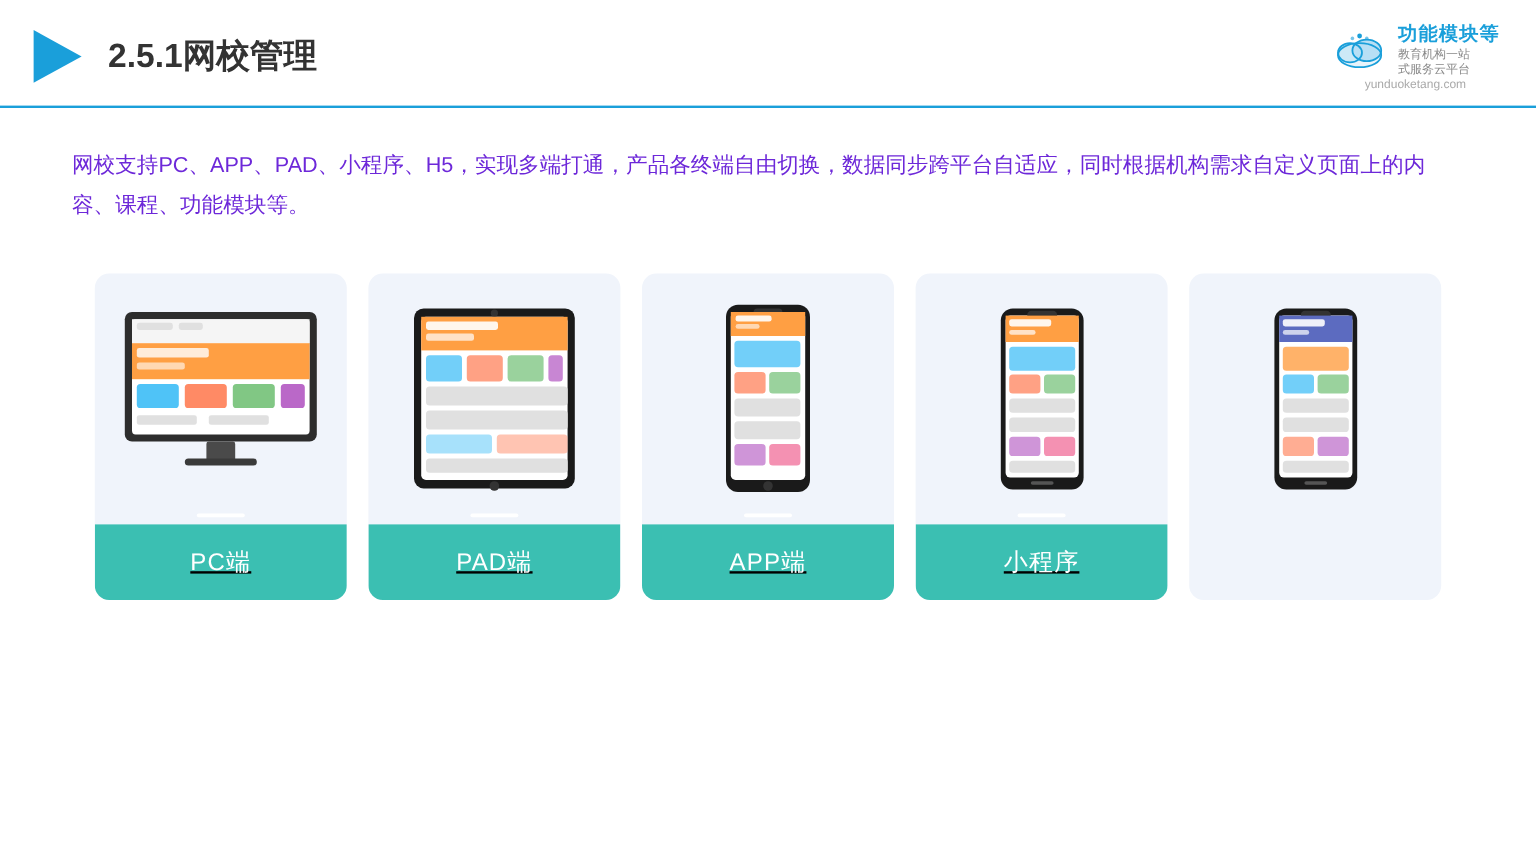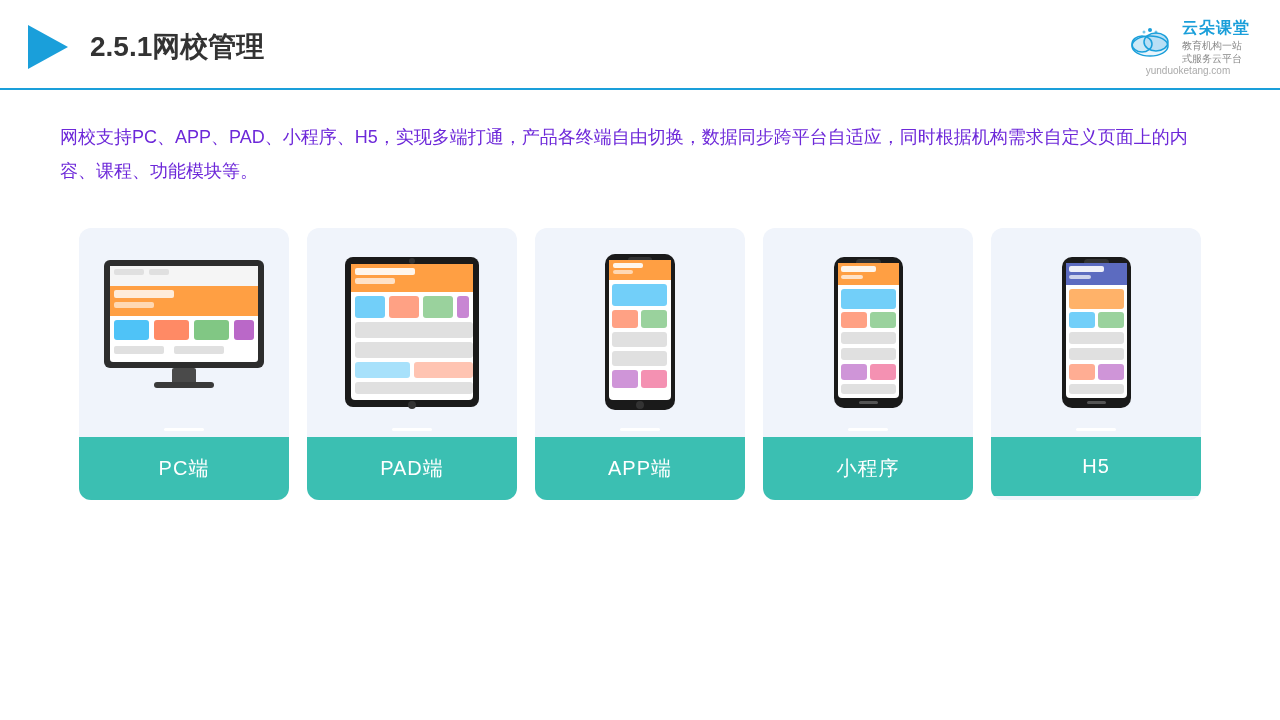--- a/index.html
+++ b/index.html
@@ -99,20 +99,21 @@
 
     .device-card {
       background: #f0f4fb;
       border-radius: 12px;
       width: 210px;
       display: flex;
       flex-direction: column;
       align-items: center;
       overflow: hidden;
       flex-shrink: 0;
+      text-decoration: underline;
     }
 
     .device-image-area {
       width: 100%;
       height: 200px;
       display: flex;
       align-items: center;
       justify-content: center;
       padding: 16px 12px 8px 12px;
     }
@@ -188,21 +189,21 @@
         <ellipse cx="30" cy="18" rx="12" ry="9" fill="#b8dff5"></ellipse>
         <ellipse cx="24" cy="22" rx="18" ry="10" fill="none" stroke="#1a9fda" stroke-width="1.5"></ellipse>
         <ellipse cx="16" cy="20" rx="10" ry="8" fill="none" stroke="#1a9fda" stroke-width="1.5"></ellipse>
         <ellipse cx="30" cy="18" rx="12" ry="9" fill="none" stroke="#1a9fda" stroke-width="1.5"></ellipse>
 
         <circle cx="24" cy="6" r="2" fill="#1a9fda"></circle>
         <circle cx="30" cy="8" r="1.5" fill="#1a9fda" opacity="0.6"></circle>
         <circle cx="18" cy="8" r="1.5" fill="#1a9fda" opacity="0.6"></circle>
       </svg>
       <div class="brand-text-wrap">
-        <span class="brand-name">云朵课堂</span>
+        <span class="brand-name">功能模块等</span>
         <span class="brand-sub">教育机构一站<br>式服务云平台</span>
       </div>
     </div>
     <span class="brand-url">yunduoketang.com</span>
   </div>
 </div>
 
 <div class="description">
   <span>网校支持PC、APP、PAD、小程序、H5，实现多端打通，产品各终端自由切换，数据同步跨平台自适应，同时根据机构需求自定义页面上的内容、课程、功能模块等。</span>
 </div>
@@ -353,19 +354,15 @@
         <rect x="39" y="57" width="26" height="16" rx="3" fill="#81c784" opacity="0.8"></rect>
         <rect x="10" y="77" width="55" height="12" rx="3" fill="#e0e0e0"></rect>
         <rect x="10" y="93" width="55" height="12" rx="3" fill="#e0e0e0"></rect>
         <rect x="10" y="109" width="26" height="16" rx="3" fill="#ff8a65" opacity="0.7"></rect>
         <rect x="39" y="109" width="26" height="16" rx="3" fill="#ba68c8" opacity="0.7"></rect>
         <rect x="10" y="129" width="55" height="10" rx="3" fill="#e0e0e0"></rect>
 
         <rect x="28" y="146" width="19" height="3" rx="1.5" fill="#555"></rect>
       </svg>
     </div>
-    <div class="device-label-inner">
-      <div class="label-bar"></div>
-      <div class="device-label">H5</div>
-    </div>
   </div>
 
 </div>
 
 </body></html>

